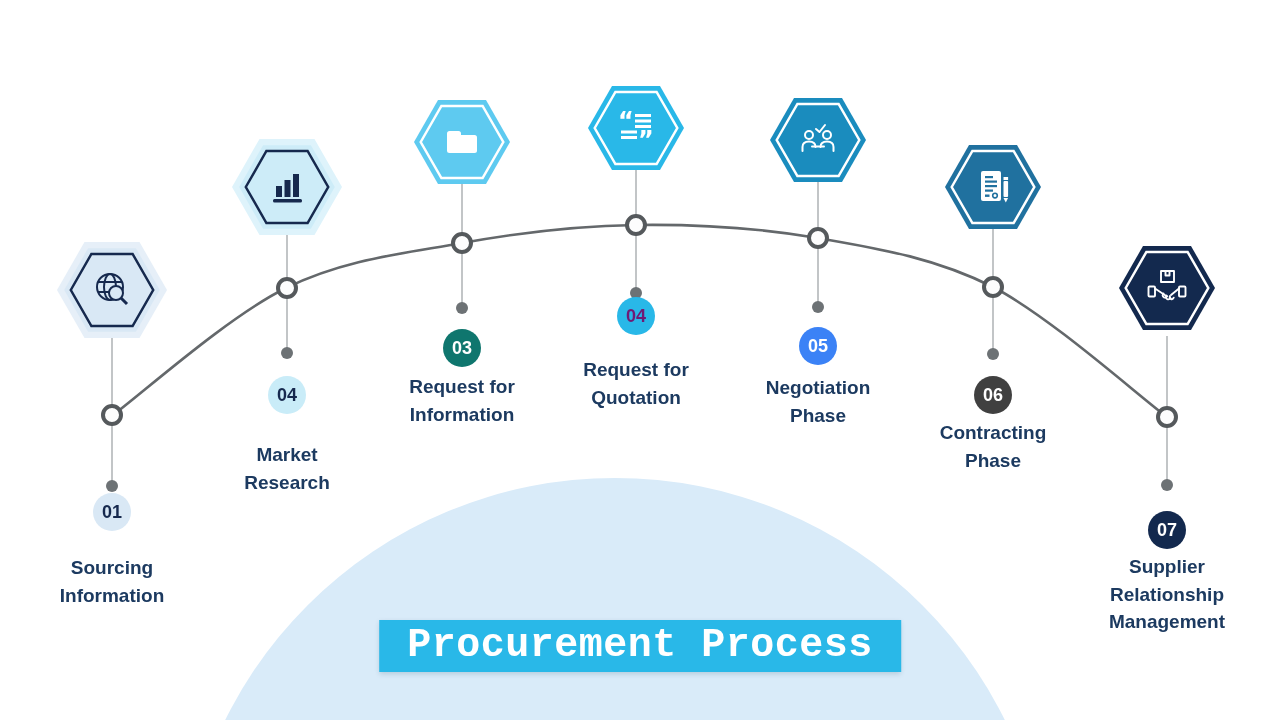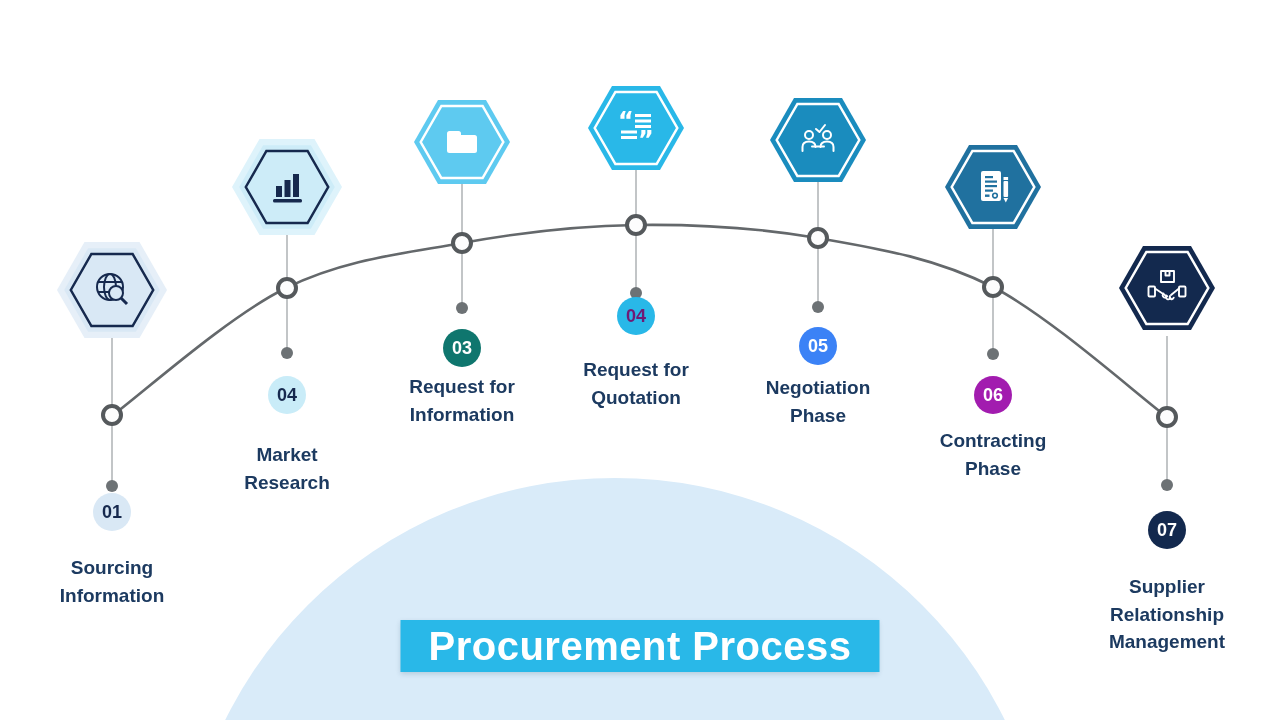--- a/index.html
+++ b/index.html
@@ -51,37 +51,37 @@
   .s4 .badge{left:617px; top:297px; background:#29b8e8; color:#701a75;}
   .s4 .label{left:551px; top:356px;}
 
   .s5 .hex{left:770px; top:98px;} .s5 .vline{left:817px; top:182px; height:125px;}
   .s5 .ring{left:807px; top:227px;} .s5 .dot{left:812px; top:301px;}
   .s5 .badge{left:799px; top:327px; background:#3b82f6; color:#ffffff;}
   .s5 .label{left:733px; top:374px;}
 
   .s6 .hex{left:945px; top:145px;} .s6 .vline{left:992px; top:229px; height:125px;}
   .s6 .ring{left:982px; top:276px;} .s6 .dot{left:987px; top:348px;}
-  .s6 .badge{left:974px; top:376px; background:#a21caf; color:#ffffff;}
-  .s6 .label{left:908px; top:419px;margin-top:8px;}
+  .s6 .badge{left:974px; top:376px; background:#404040; color:#ffffff;}
+  .s6 .label{left:908px; top:419px;}
 
   .s7 .hex{left:1119px; top:246px;} .s7 .vline{left:1166px; top:336px; height:149px;}
   .s7 .ring{left:1156px; top:406px;} .s7 .dot{left:1161px; top:479px;}
   .s7 .badge{left:1148px; top:511px; background:#13294e; color:#ffffff;text-align:center;}
-  .s7 .label{left:1082px; top:553px;margin-top:20px;}
+  .s7 .label{left:1082px; top:553px;}
 
   .title-line1 {
     position:absolute; left:0; right:0; top:570px; text-align:center;
     font-size:40px; font-weight:700; color:#1c3a60; letter-spacing:0.5px;
   }
   .title-band {
     position:absolute; left:50%; transform:translateX(-50%); top:620px;
     height:52px; line-height:52px; padding:0 28px; background:#29b8e8;
     color:#ffffff; font-size:40px; font-weight:700; letter-spacing:0.5px;
-    box-shadow:0 2px 5px rgba(20,60,90,0.18); white-space:nowrap;
+    box-shadow:0 2px 5px rgba(20,60,90,0.18); white-space:nowrap;font-family:Liberation Mono, monospace;
   }
 </style>
 </head>
 <body>
 
 <div class="stage">
 
   <div class="dome"></div>
 
   <svg class="arc-svg" viewBox="0 0 1280 720">

